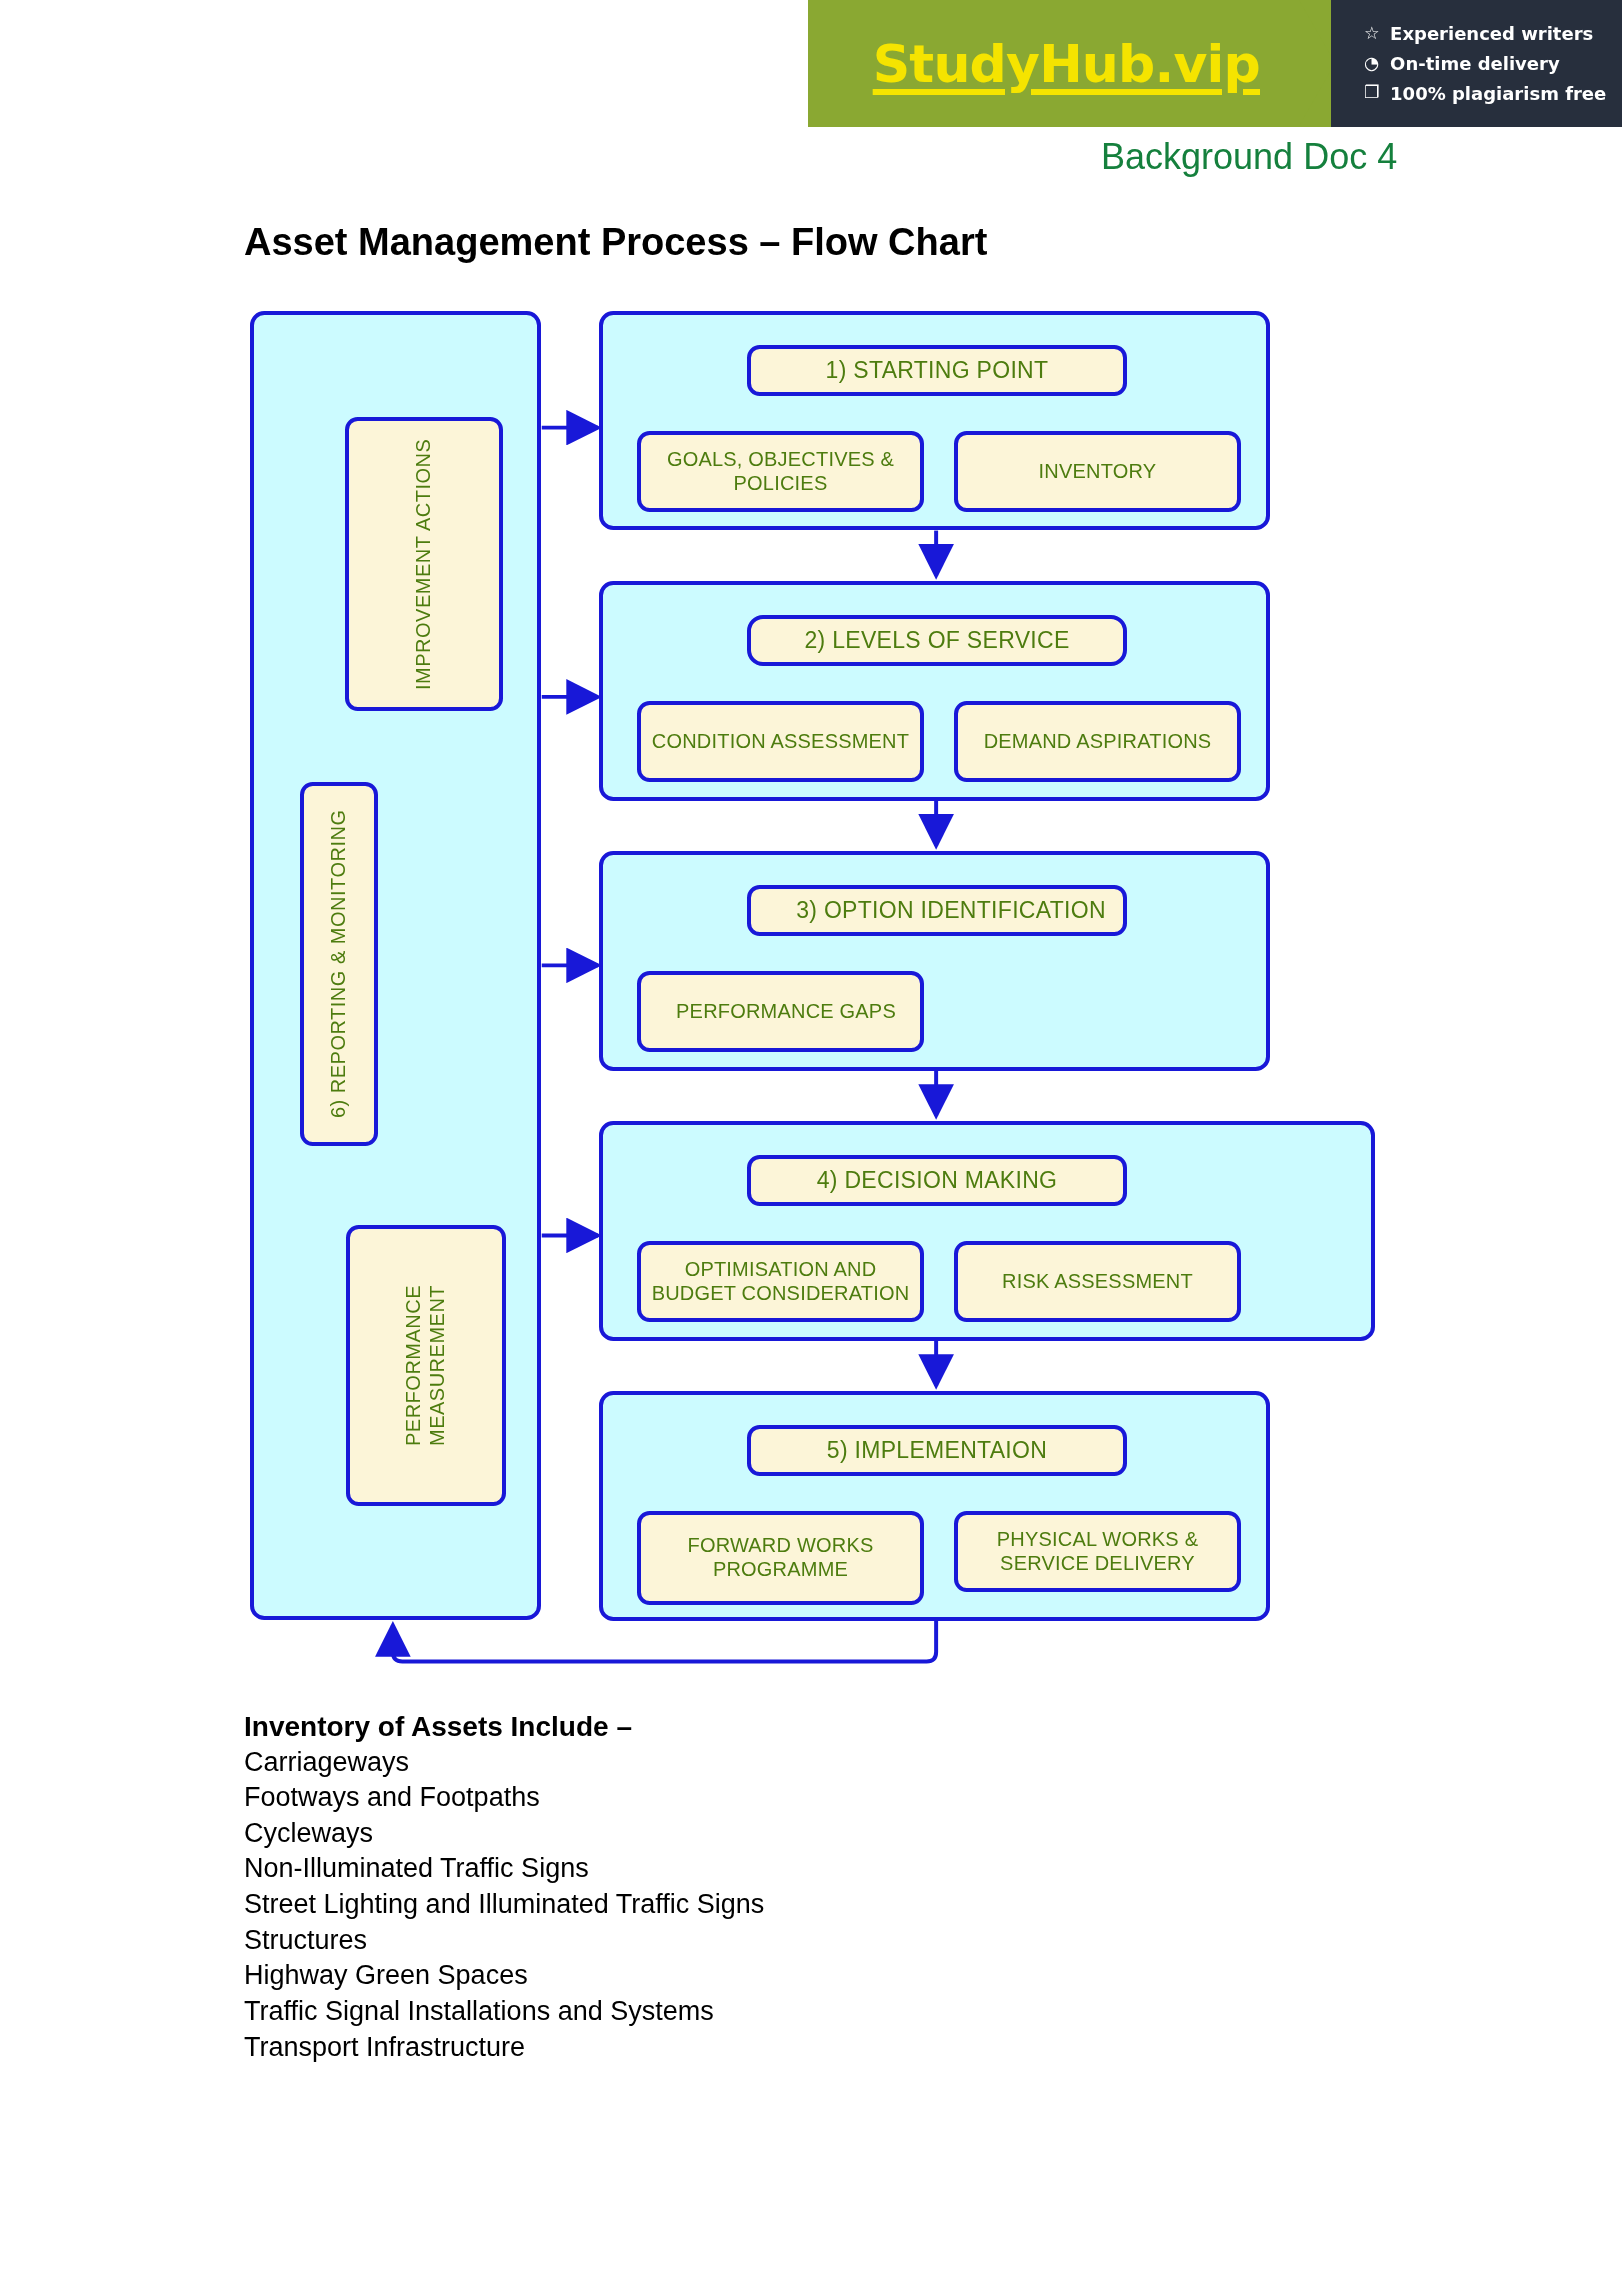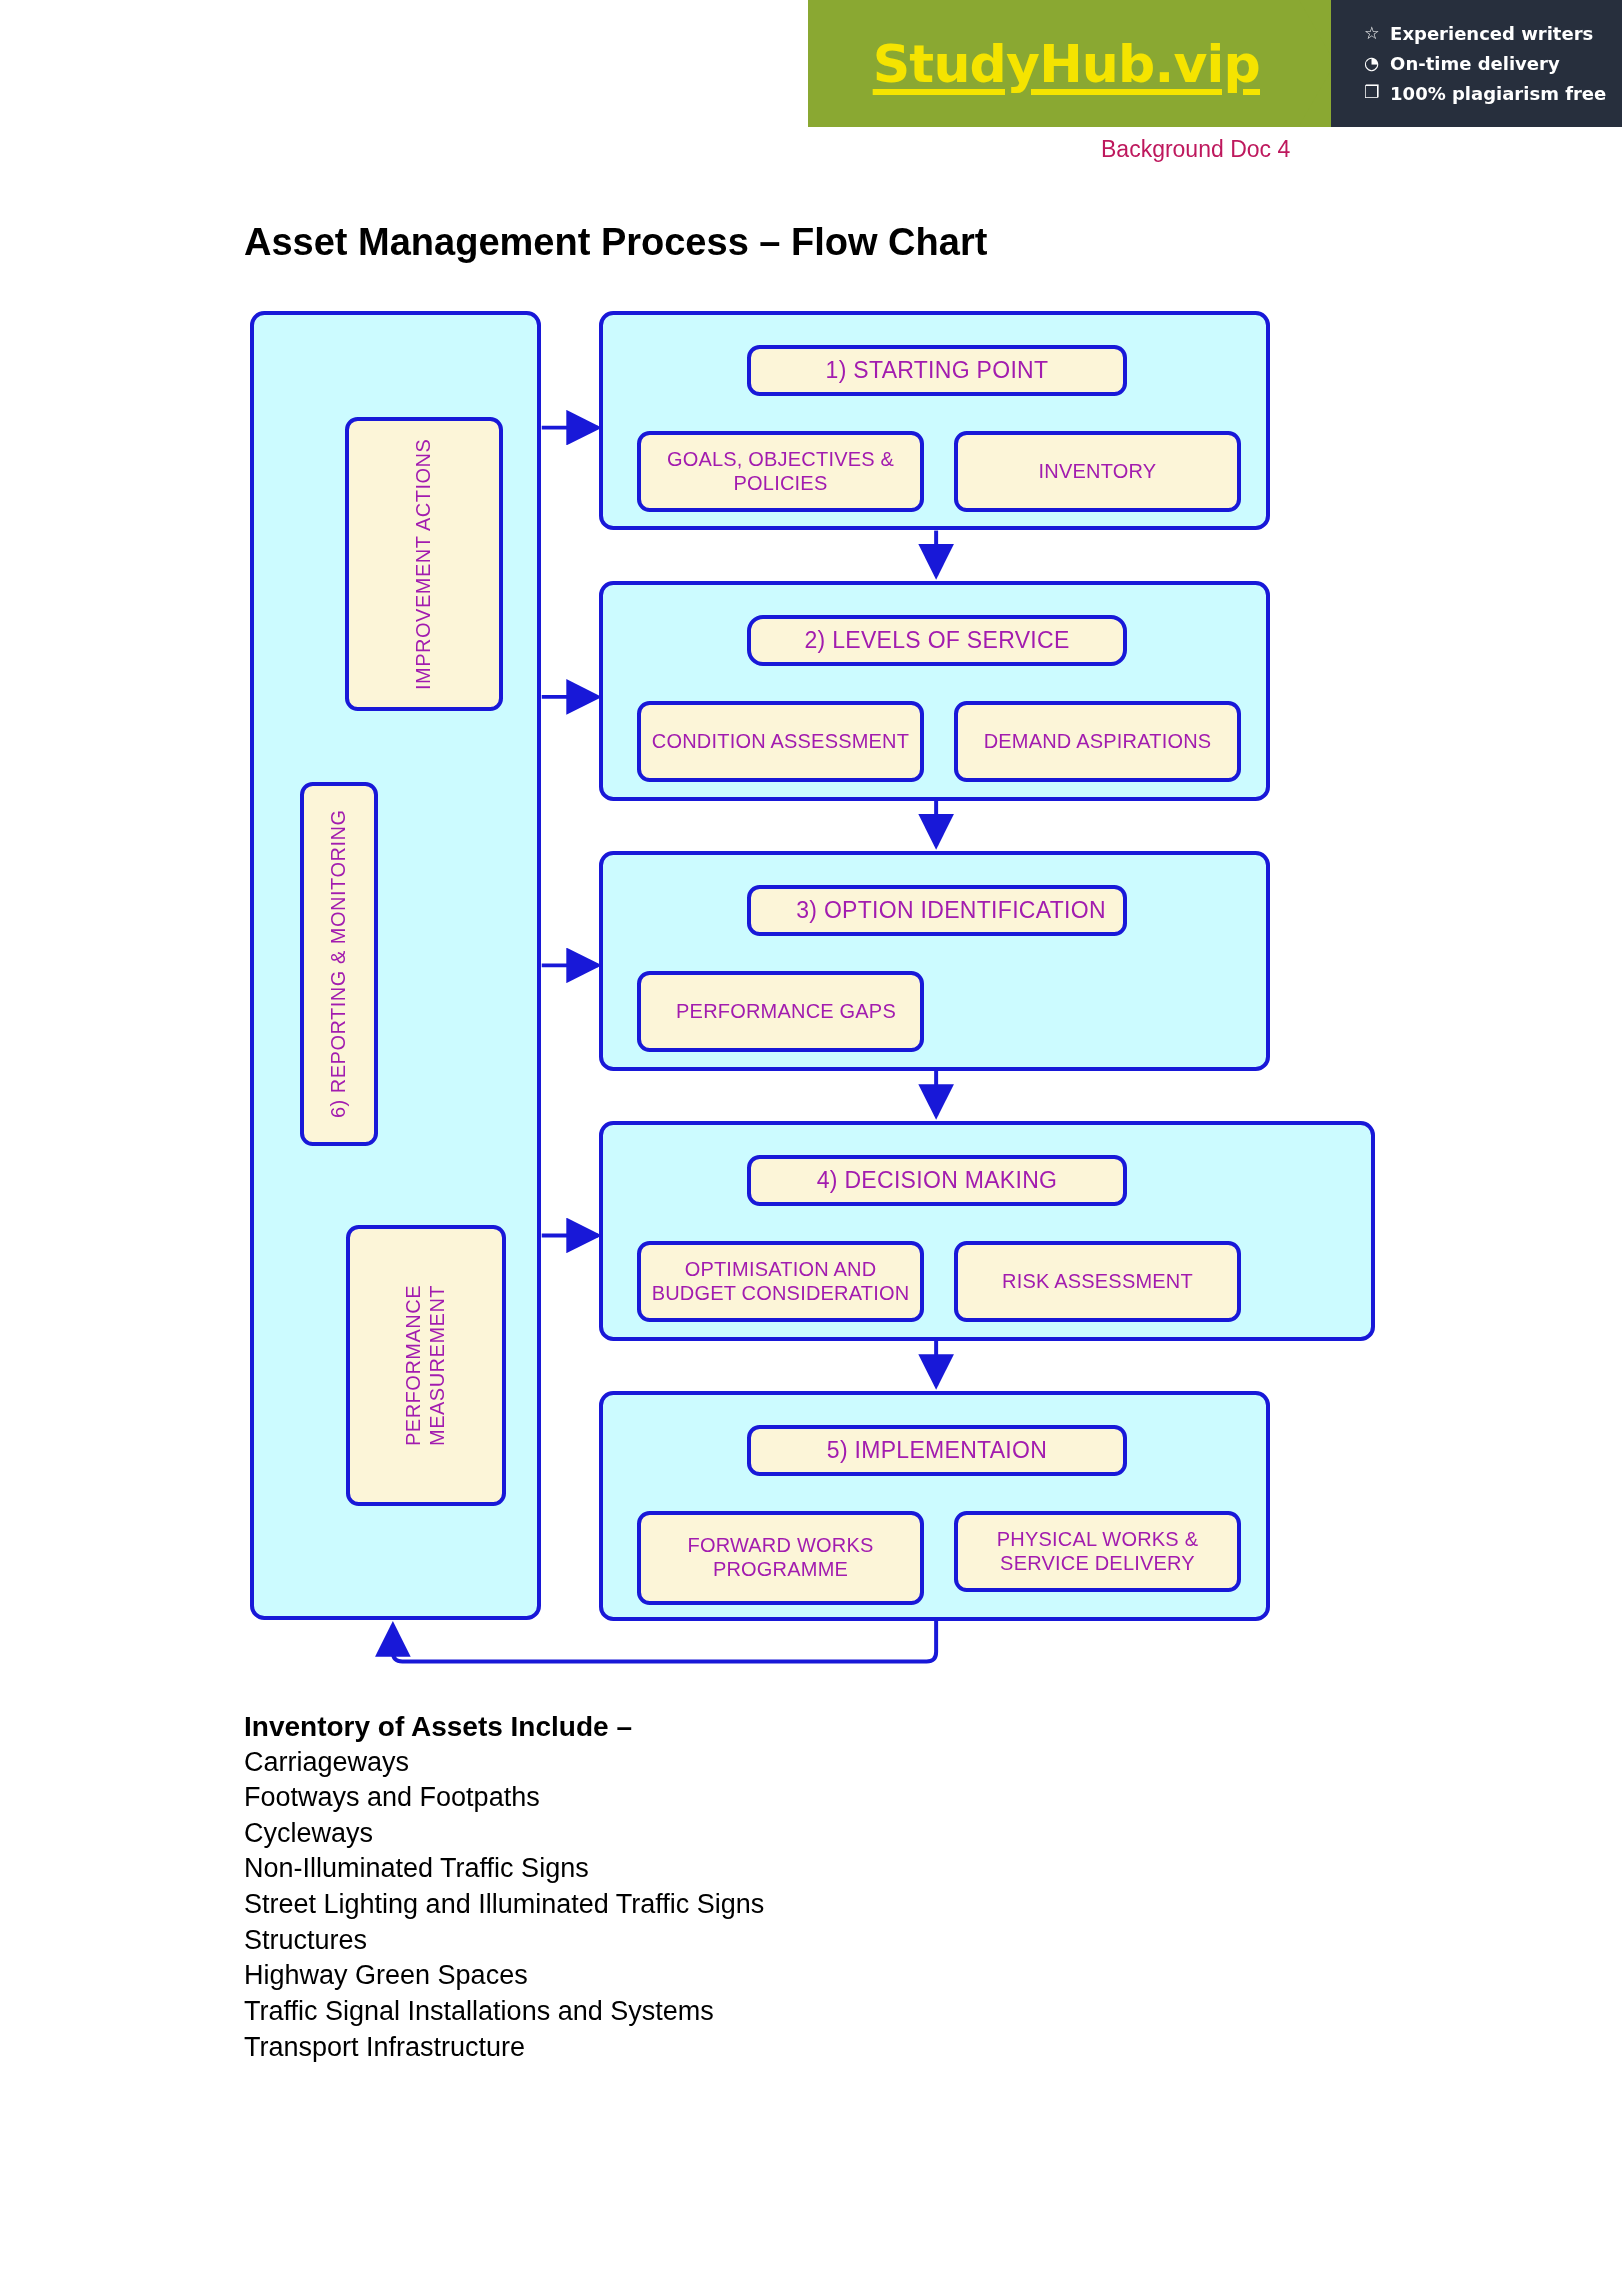--- a/index.html
+++ b/index.html
@@ -84,22 +84,22 @@
     line-height: 1;
     display: inline-block;
     width: 19px;
   }
 
   
   #doc-label {
     position: absolute;
     left: 1101px;
     top: 136px;
-    font-size: 23px;
-    color: #be185d;
+    font-size: 36px;
+    color: #15803d;
     white-space: nowrap;
   }
   #page-title {
     position: absolute;
     left: 244px;
     top: 196px;
     font-size: 38px;
     font-weight: bold;
     color: #000;
     white-space: nowrap;
@@ -134,21 +134,21 @@
   .ybox {
     position: absolute;
     background: #fcf5d8;
     border: 4px solid #1818d8;
     border-radius: 12.7px;
     box-sizing: border-box;
     display: flex;
     align-items: center;
     justify-content: center;
     text-align: center;
-    color: #a21caf;
+    color: #4d7c0f;
     line-height: 1.18;
   }
   .ybox.title-box {
     font-size: 23px;
     letter-spacing: 0.3px;
   }
   .ybox.sub-box {
     font-size: 20px;
     letter-spacing: 0.2px;
     padding: 4.8px 8px;

